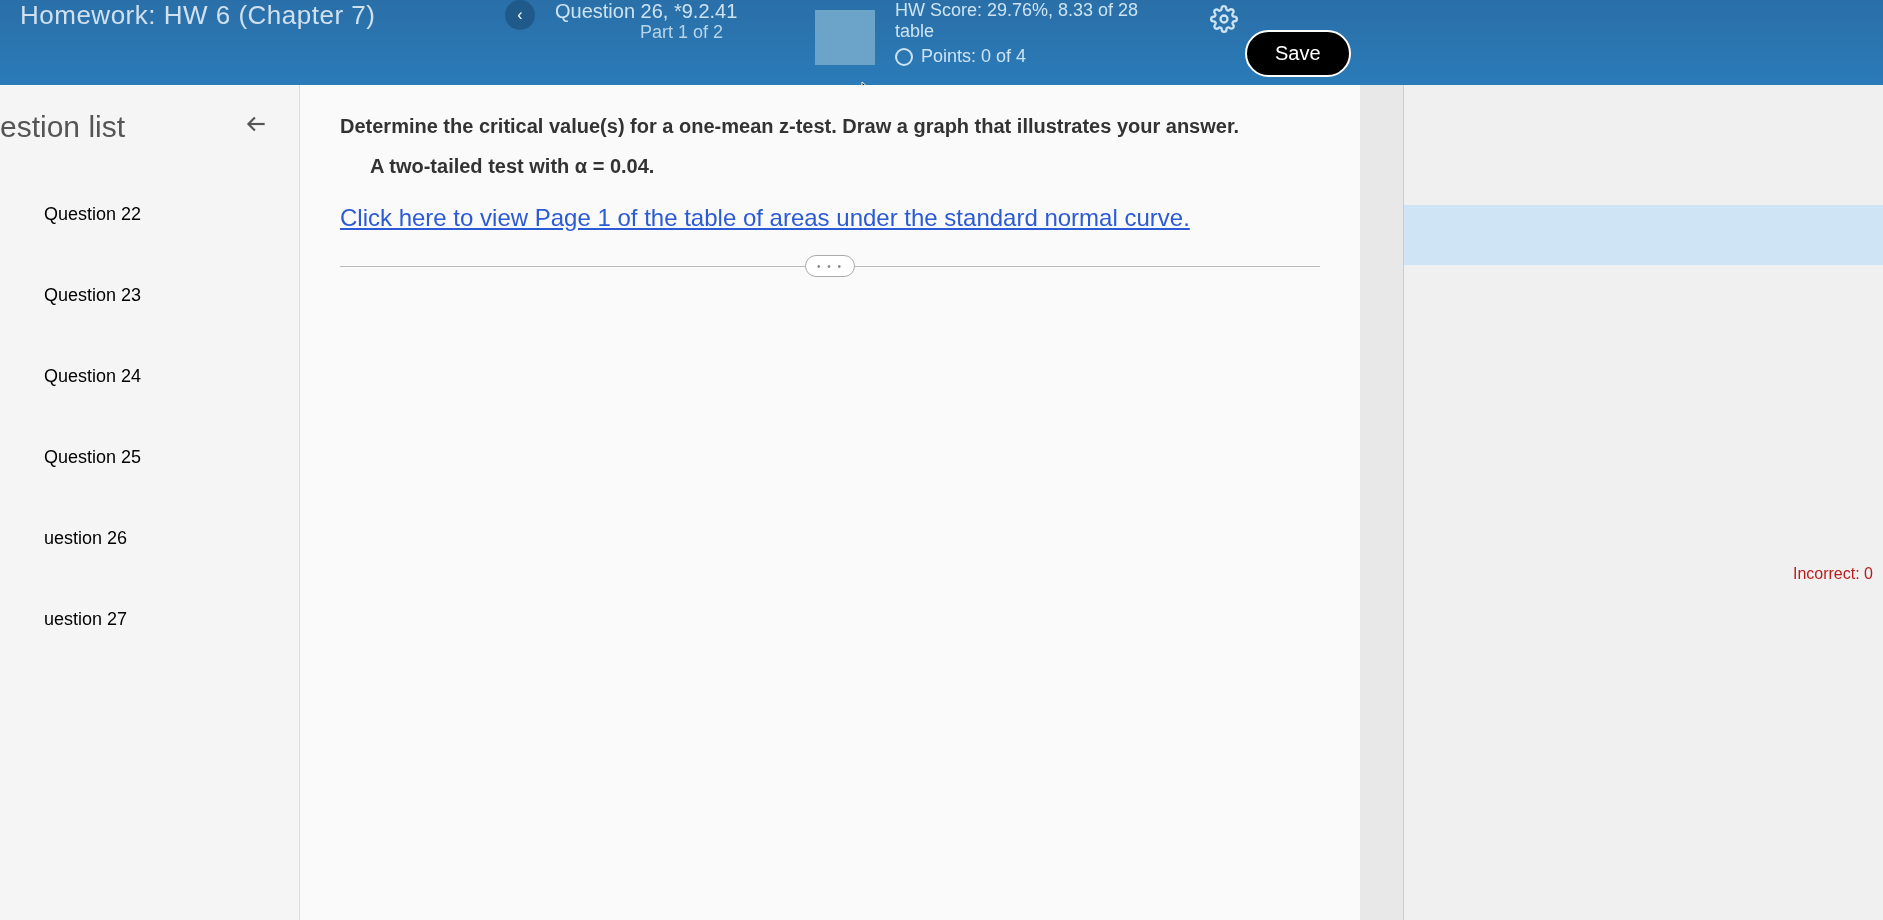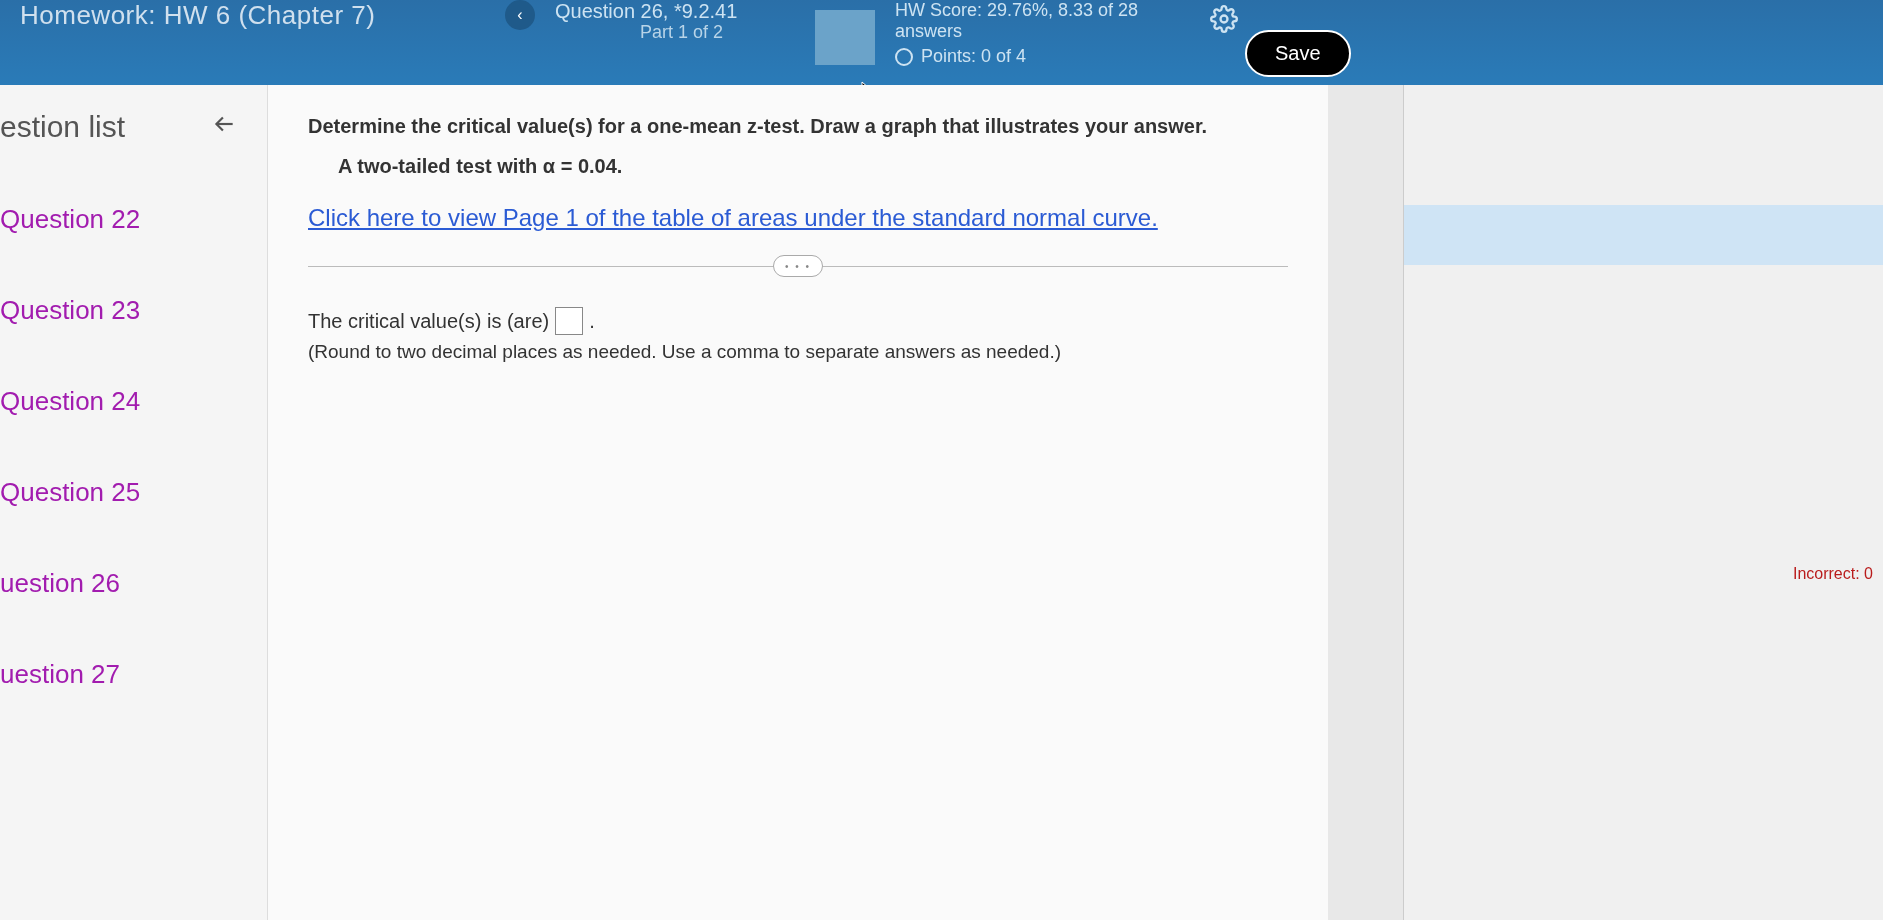--- a/index.html
+++ b/index.html
@@ -30,29 +30,29 @@
 .gear-icon { position: absolute; left: 1210px; top: 5px; width: 28px; height: 28px; color: #cde3f2; }
 .save-btn {
   position: absolute; left: 1245px; top: 30px;
   background: #000; color: #fff; border: 2px solid #fff;
   border-radius: 24px; padding: 10px 28px; font-size: 20px; cursor: pointer;
 }
 
 .main-area { display: flex; height: calc(100% - 85px); }
 
 .sidebar {
-  width: 268px; background: #f5f5f5; padding-top: 25px;
+  width: 300px; background: #f5f5f5; padding-top: 25px;
   border-right: 1px solid #ddd;
 }
 .sidebar-header {
   display: flex; justify-content: space-between; align-items: center;
   padding: 0 20px 30px 0; font-size: 30px; color: #555;
 }
 .collapse-icon { font-size: 24px; color: #555; cursor: pointer; padding-right: 10px; }
-.q-item { padding: 30px 0 30px 0; font-size: 26px; color: #a21caf; cursor: pointer; }
+.q-item { padding: 30px 0 30px 0; font-size: 18px; color: #000000; cursor: pointer; margin-left: 44px; }
 
 .content {
   flex: 1; background: #fafafa; padding: 25px 40px; max-width: 1060px;
   position: relative;
 }
 .prompt { font-size: 20px; color: #333; line-height: 1.6; font-weight: bold; }
 .prompt .sub { padding-left: 30px; margin-top: 8px; }
 .links { margin-top: 18px; }
 .link { color: #2b5bd4; text-decoration: underline; font-size: 24px; cursor: pointer; display: block; line-height: 1.5; }
 
@@ -90,21 +90,21 @@
 <div class="header">
   <div class="hw-title">Homework: HW 6 (Chapter 7)</div>
   <div class="nav-back">
     <span>‹</span>
   </div>
   <div class="question-meta">Question 26, *9.2.41</div>
   <div class="part-info">Part 1 of 2</div>
   <div class="progress-box"></div>
   <div class="score-info">
     <div>HW Score: 29.76%, 8.33 of 28</div>
-    <div>answers</div>
+    <div>table</div>
     <div class="points-row">
       <span class="points-circle"></span>
       <span>Points: 0 of 4</span>
     </div>
   </div>
   <div class="gear-icon">
     <svg viewBox="0 0 24 24" fill="none" stroke="currentColor" stroke-width="2">
       <circle cx="12" cy="12" r="3"></circle>
       <path d="M19.4 15a1.65 1.65 0 0 0 .33 1.82l.06.06a2 2 0 1 1-2.83 2.83l-.06-.06a1.65 1.65 0 0 0-1.82-.33 1.65 1.65 0 0 0-1 1.51V21a2 2 0 0 1-4 0v-.09a1.65 1.65 0 0 0-1-1.51 1.65 1.65 0 0 0-1.82.33l-.06.06a2 2 0 1 1-2.83-2.83l.06-.06a1.65 1.65 0 0 0 .33-1.82 1.65 1.65 0 0 0-1.51-1H3a2 2 0 0 1 0-4h.09a1.65 1.65 0 0 0 1.51-1 1.65 1.65 0 0 0-.33-1.82l-.06-.06a2 2 0 1 1 2.83-2.83l.06.06a1.65 1.65 0 0 0 1.82.33h0a1.65 1.65 0 0 0 1-1.51V3a2 2 0 0 1 4 0v.09a1.65 1.65 0 0 0 1 1.51 1.65 1.65 0 0 0 1.82-.33l.06-.06a2 2 0 1 1 2.83 2.83l-.06.06a1.65 1.65 0 0 0-.33 1.82v0a1.65 1.65 0 0 0 1.51 1H21a2 2 0 0 1 0 4h-.09a1.65 1.65 0 0 0-1.51 1z"></path>
     </svg>
@@ -144,28 +144,20 @@
       <div class="sub">A two-tailed test with α = 0.04.</div>
     </div>
     <div class="links">
       <a class="link">Click here to view Page 1 of the table of areas under the standard normal curve.</a>
     </div>
 
     <div class="divider">
       <div class="divider-handle">• • •</div>
     </div>
 
-    <div class="answer-area">
-      <div class="answer-line">
-        <span>The critical value(s) is (are)</span>
-        <input class="answer-input" type="text" style="">
-        <span>.</span>
-      </div>
-      <div class="hint">(Round to two decimal places as needed. Use a comma to separate answers as needed.)</div>
-    </div>
   </div>
 
 </div>
 
 <div class="right-panel">
   <div class="blue-strip"></div>
   <div class="incorrect-label">Incorrect: 0</div>
 </div>
 
 </body></html>

